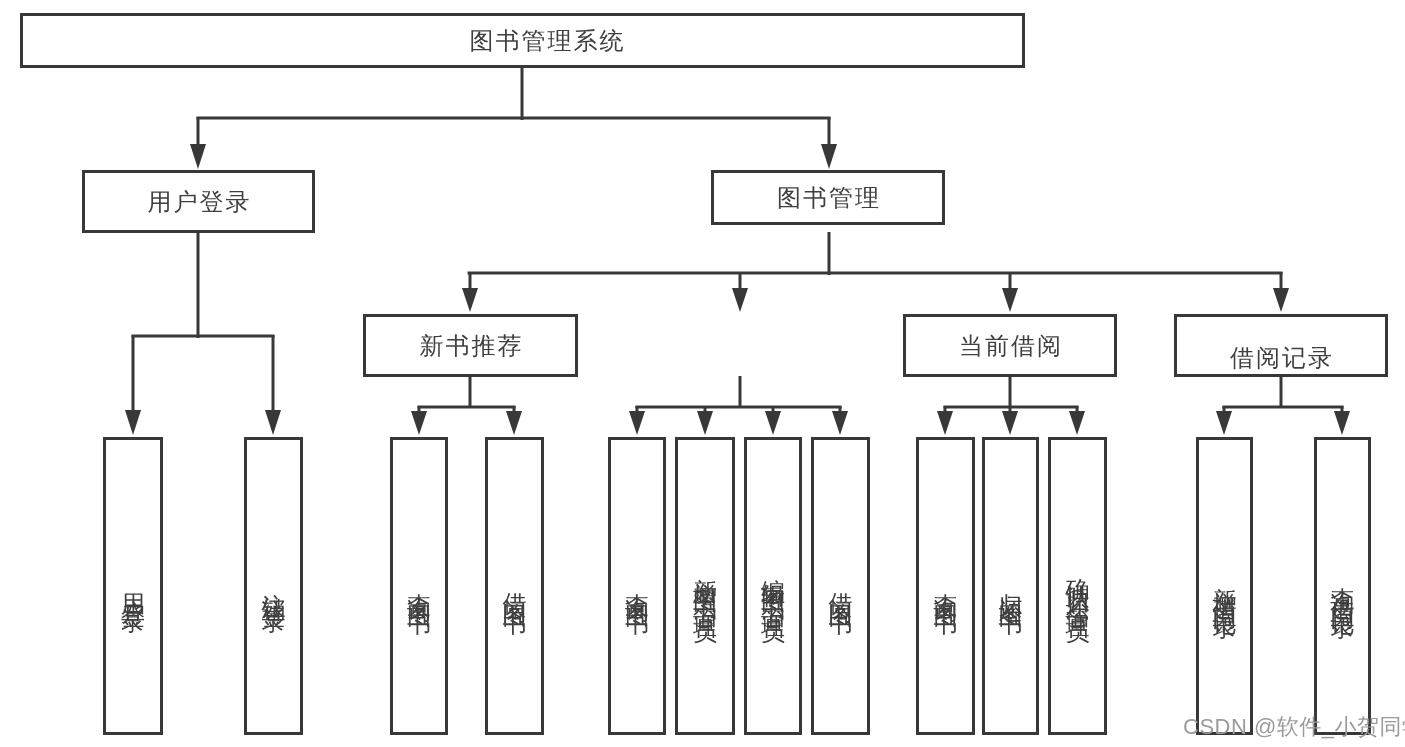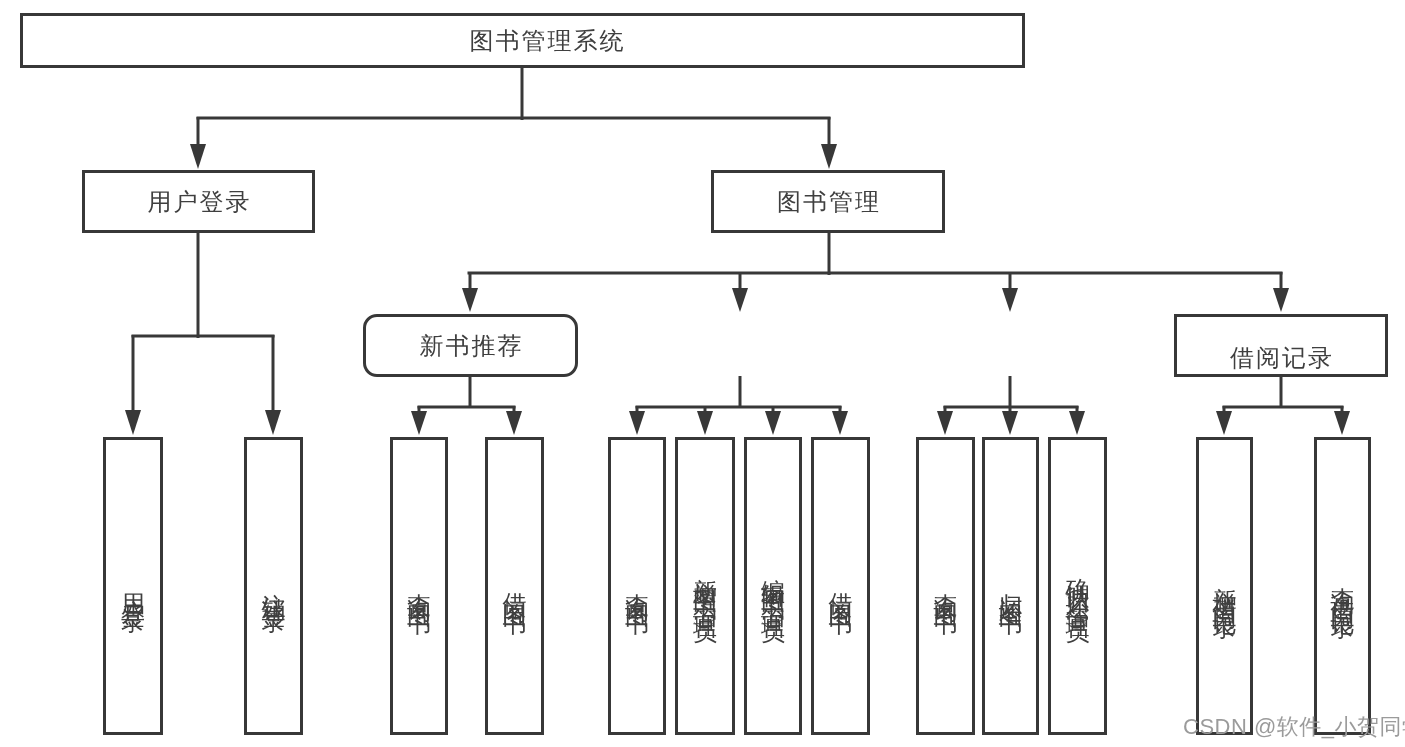--- a/index.html
+++ b/index.html
@@ -124,26 +124,29 @@
     </g>
   </svg>
 
   <div class="box" style="left:20px; top:13px; width:1005px; height:55px;padding-left:48px;">
     <span class="hlabel">图书管理系统</span>
   </div>
 
   <div class="box" style="left:82px; top:170px; width:233px; height:63px;">
     <span class="hlabel">用户登录</span>
   </div>
-  <div class="box" style="left:711px; top:170px; width:234px; height:63px;">
+  <div class="box" style="left:711px; top:170px; width:234px; height:55px;">
     <span class="hlabel">图书管理</span>
   </div>
 
-  <div class="box" style="left:363px; top:314px; width:215px; height:63px;border-radius:14px;">
+  <div class="box" style="left:363px; top:314px; width:215px; height:63px;">
     <span class="hlabel">新书推荐</span>
+  </div>
+  <div class="box" style="left:903px; top:314px; width:214px; height:63px;">
+    <span class="hlabel">当前借阅</span>
   </div>
   <div class="box" style="left:1174px; top:314px; width:214px; height:63px;align-items:flex-end;">
     <span class="hlabel">借阅记录</span>
   </div>
 
   <div class="box vert" style="left:103px; top:437px; width:60px; height:298px;">
     <span class="vlabel">用户登录</span>
   </div>
   <div class="box vert" style="left:244px; top:437px; width:59px; height:298px;">
     <span class="vlabel">注销登录</span>

